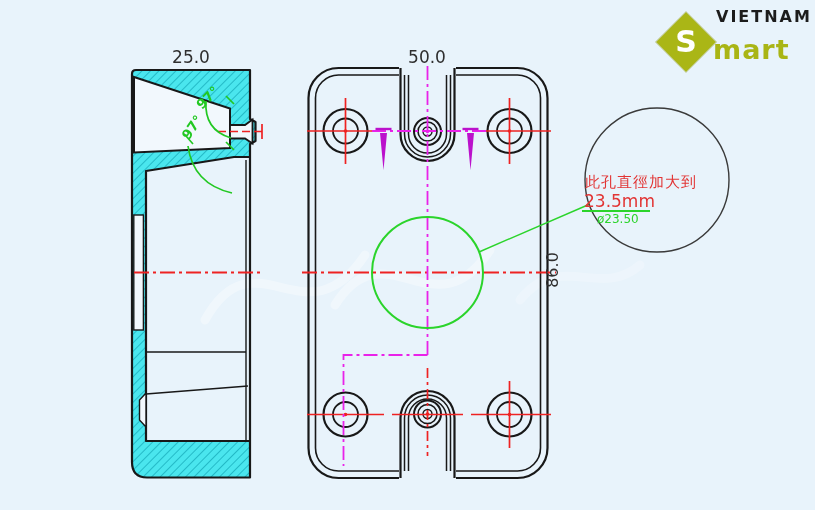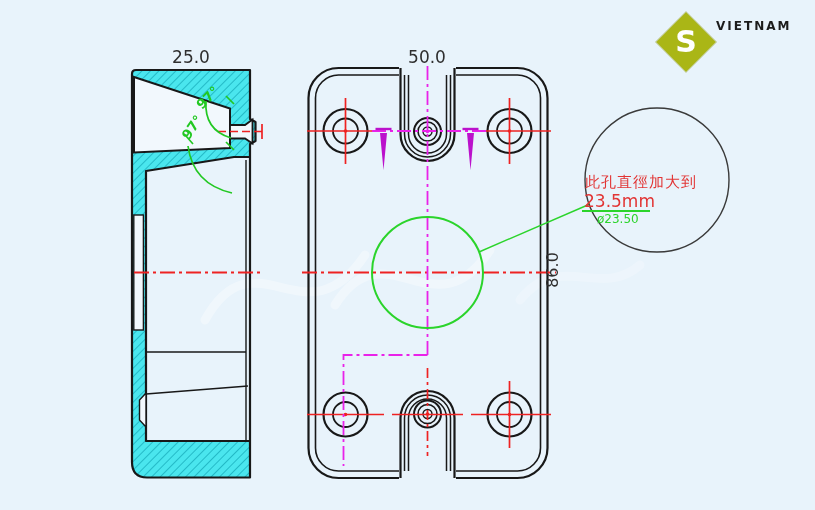--- a/index.html
+++ b/index.html
@@ -14,22 +14,22 @@
     position:absolute;left:665px;top:21px;width:42px;height:42px;
     background:#aab616;transform:rotate(45deg);
     box-shadow:0 0 0 1px rgba(140,150,10,.4);
   }
   .diamond .s{
     position:absolute;left:0;top:0;width:42px;height:42px;
     transform:rotate(-45deg);display:flex;align-items:center;justify-content:center;
     color:#ffffff;font-weight:bold;font-size:30px;line-height:1;
   }
   .vietnam{
-    position:absolute;left:716px;top:19px;
-    color:#1c1c1c;font-size:12px;font-weight:bold;letter-spacing:2px;
+    position:absolute;left:716px;top:7px;
+    color:#1c1c1c;font-size:16px;font-weight:bold;letter-spacing:2px;
   }
   .mart{
     position:absolute;left:713px;top:34px;
     color:#a9b515;font-size:27px;font-weight:bold;letter-spacing:1px;
   }
 </style>
 </head>
 <body>
 
 <svg width="815" height="510" viewBox="0 0 815 510">
@@ -166,13 +166,14 @@
   <text x="191" y="63" text-anchor="middle" font-size="17" fill="#2f2f2f">25.0</text>
   <text x="427" y="63" text-anchor="middle" font-size="17" fill="#2f2f2f">50.0</text>
   <text x="558" y="270" transform="rotate(-90 558 270)" text-anchor="middle" font-size="16" fill="#2f2f2f">86.0</text>
 </svg>
 
 <div class="logo">
   <div class="diamond">
     <span class="s">S</span>
   </div>
   <div class="vietnam">VIETNAM</div>
+  <div class="mart">mart</div>
 </div>
 
 </body></html>

